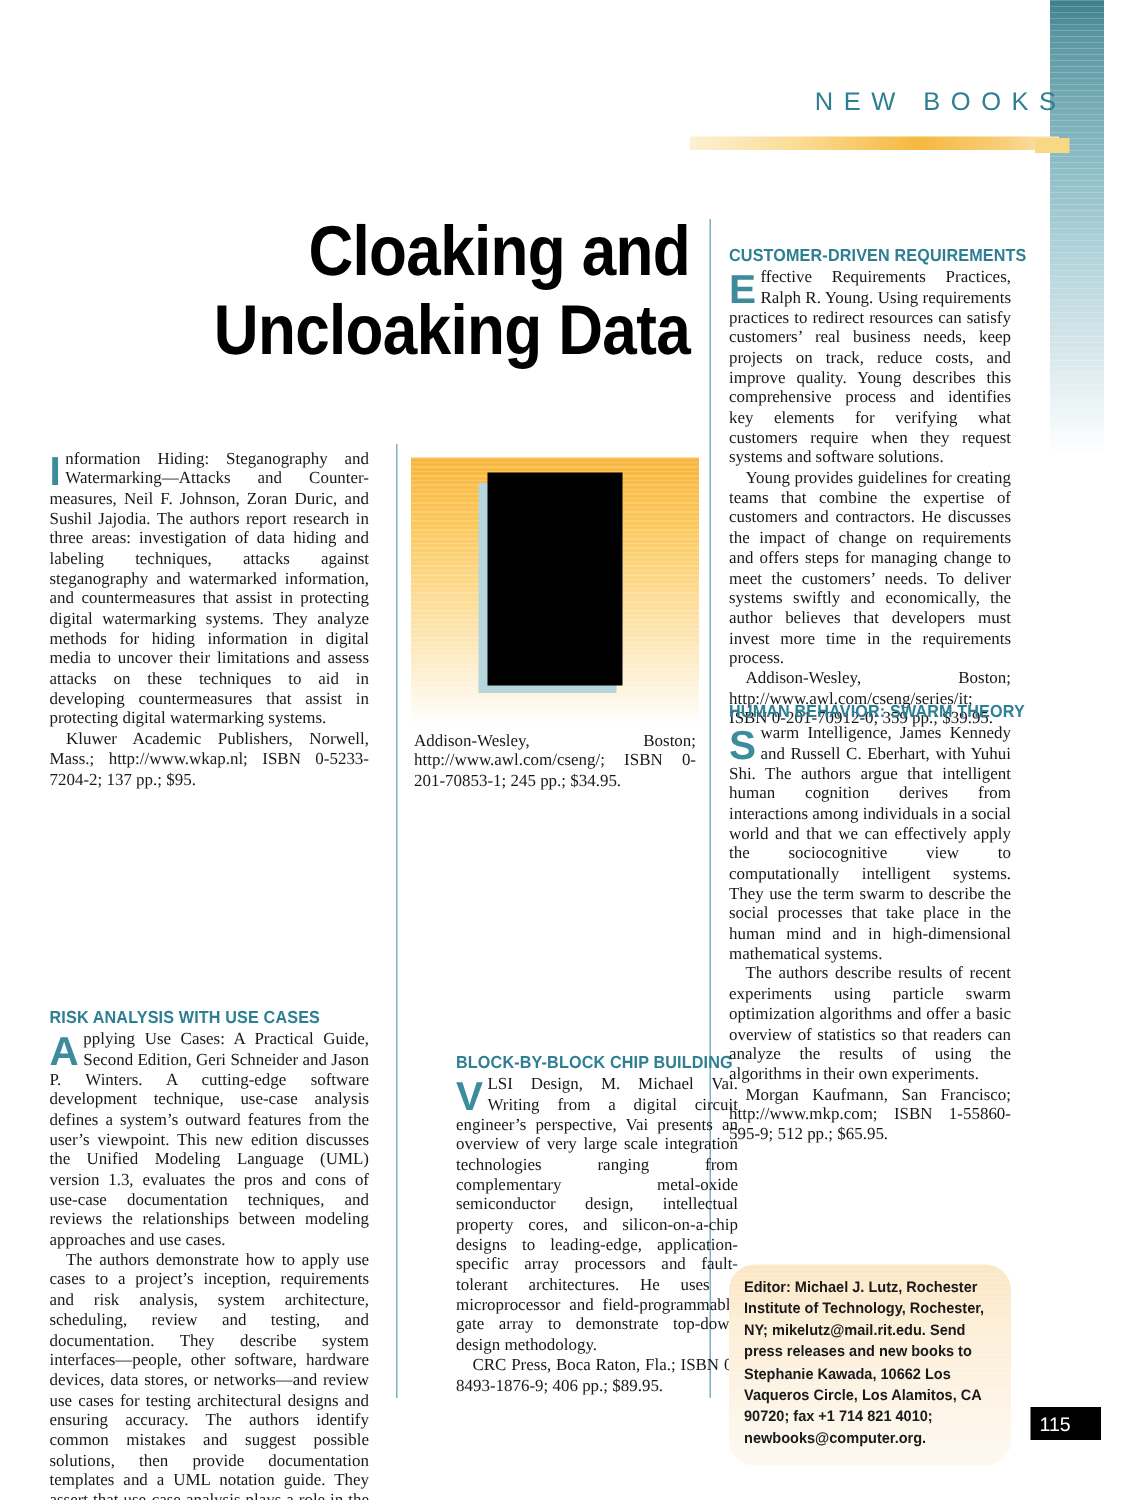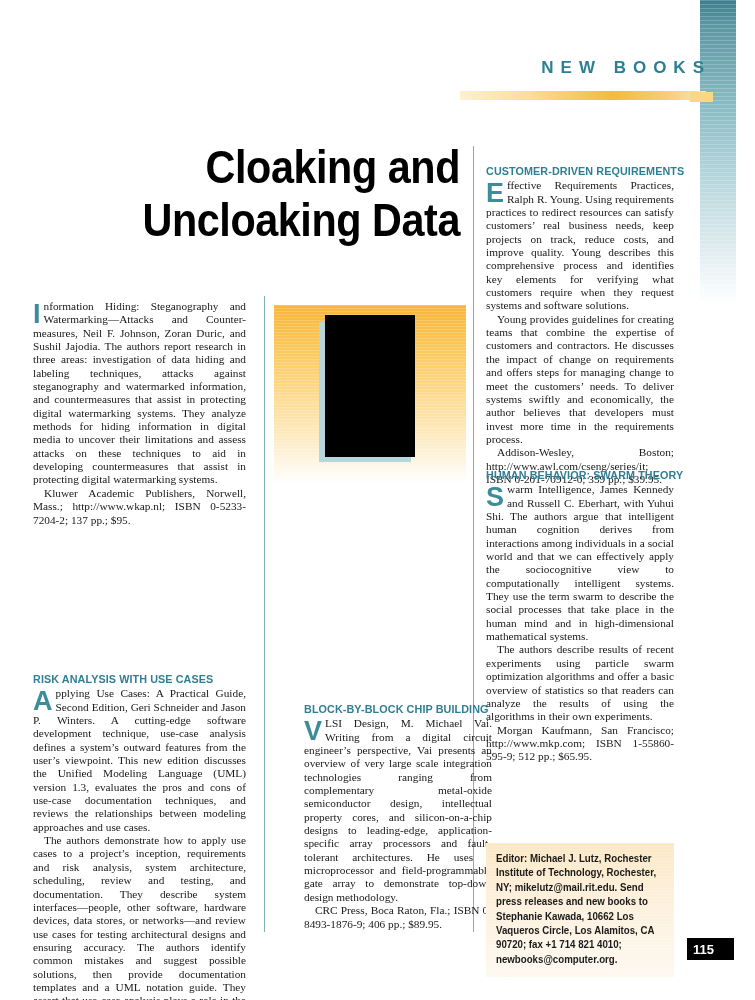--- a/index.html
+++ b/index.html
@@ -25,21 +25,21 @@
   }
   .edge-tab{
     position:absolute;left:690px;top:92px;width:23px;height:10px;
     background:#f8d884;z-index:3;
   }
 
   
   .kicker{
     position:absolute;right:44px;top:58px;
     font-family:"Liberation Sans",sans-serif;
-    font-weight:bold;font-size:17px;letter-spacing:7px;
+    font-weight:normal;font-size:17px;letter-spacing:7px;
     color:#2e7f93;z-index:2;
   }
   .kicker-rule{
     position:absolute;left:460px;top:91px;width:246px;height:9px;
     background:linear-gradient(to right,#fdf0d2 0%,#fbdd97 28%,#f6b93f 62%,#f8cf7d 86%,#fae6bb 100%);
     z-index:2;
   }
 
   
   .headline{
@@ -127,20 +127,21 @@
   }
   .it{}
 
   
   .editor-box{
     position:absolute;left:486px;top:843px;width:188px;
     padding:9px 10px 10px 10px;
     box-sizing:border-box;
     background:linear-gradient(to bottom,#fbe7c4 0%,#fdefd8 35%,#fdf4e6 70%,#fdf8f0 100%);
     z-index:3;
+    border-radius:17px;
   }
   .editor-box::after{
     content:"";position:absolute;inset:0;pointer-events:none;
     background:repeating-linear-gradient(to bottom,rgba(255,255,255,.16) 0px,rgba(255,255,255,.16) 1px,rgba(255,255,255,0) 1px,rgba(255,255,255,0) 3px);
   }
   .editor-text{
     position:relative;z-index:1;
     font-family:"Liberation Sans Narrow","Liberation Sans",sans-serif;
     font-weight:bold;
     font-size:10.1px;
@@ -153,21 +154,21 @@
   
   .footer-date{
     position:absolute;left:583px;top:944px;
     font-family:"Liberation Sans",sans-serif;
     font-size:9.5px;color:#1a1a1a;z-index:2;
   }
   .folio{
     position:absolute;left:687px;top:938px;width:47px;height:22px;
     background:#000;color:#fff;z-index:2;
     font-family:"Liberation Sans",sans-serif;
-    font-weight:bold;font-size:13px;
+    font-weight:normal;font-size:13px;
     display:flex;align-items:center;justify-content:flex-start;
     padding-left:6px;box-sizing:border-box;
   }
 </style>
 </head>
 <body>
 
 <div class="page">
 
   <div class="edge-bar"></div>
@@ -196,20 +197,23 @@
   </div>
 
   <div class="col c1b">
     <div class="sect-head">RISK ANALYSIS WITH USE CASES</div>
     <p class="body">
       <span class="dropcap">A</span><span class="it">pplying Use Cases: A Practical Guide, Second Edition</span><span>, Geri Schneider and Jason P. Winters. A cutting-edge software development technique, use-case analysis defines a system’s outward features from the user’s viewpoint. This new edition discusses the Unified Modeling Language (UML) version 1.3, evaluates the pros and cons of use-case documentation techniques, and reviews the relationships between modeling approaches and use cases.</span>
     </p>
     <p class="body">The authors demonstrate how to apply use cases to a project’s inception, requirements and risk analysis, system architecture, scheduling, review and testing, and documentation. They describe system interfaces—people, other software, hardware devices, data stores, or networks—and review use cases for testing architectural designs and ensuring accuracy. The authors identify common mistakes and suggest possible solutions, then provide documentation templates and a UML notation guide. They assert that use-case analysis plays a role in the new unified software-development process and that it can apply to realistic projects.</p>
   </div>
 
+  <div class="col c2">
+    <p class="body">Addison-Wesley, Boston; http://www.awl.com/cseng/; ISBN 0-201-70853-1; 245 pp.; $34.95.</p>
+  </div>
 
   <div class="col c2b">
     <div class="sect-head">BLOCK-BY-BLOCK CHIP BUILDING</div>
     <p class="body">
       <span class="dropcap">V</span><span class="it">LSI Design</span><span>, M. Michael Vai. Writing from a digital circuit engineer’s perspective, Vai presents an overview of very large scale integration technologies ranging from complementary metal-oxide semiconductor design, intellectual property cores, and silicon-on-a-chip designs to leading-edge, application-specific array processors and fault-tolerant architectures. He uses a microprocessor and field-programmable gate array to demonstrate top-down design methodology.</span>
     </p>
     <p class="body">CRC Press, Boca Raton, Fla.; ISBN 0-8493-1876-9; 406 pp.; $89.95.</p>
   </div>
 
   <div class="col c3">

